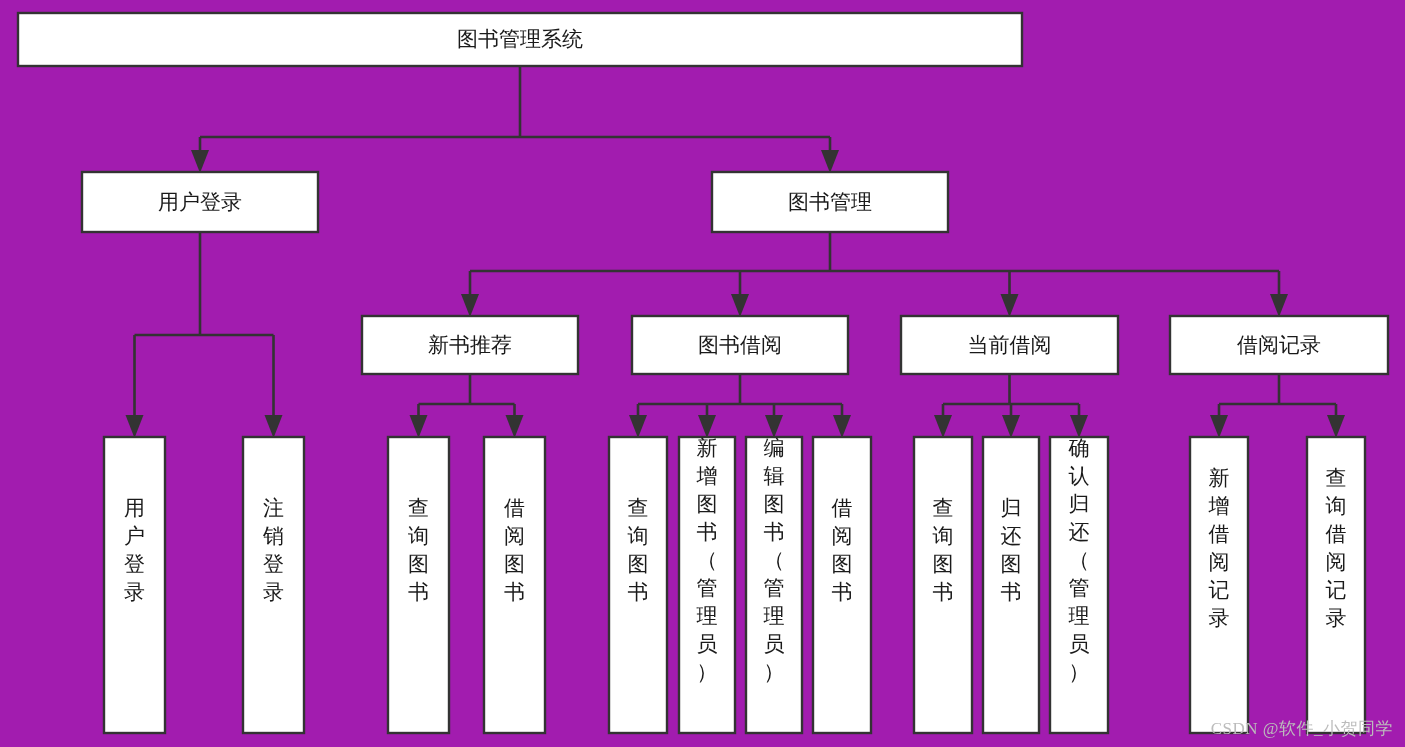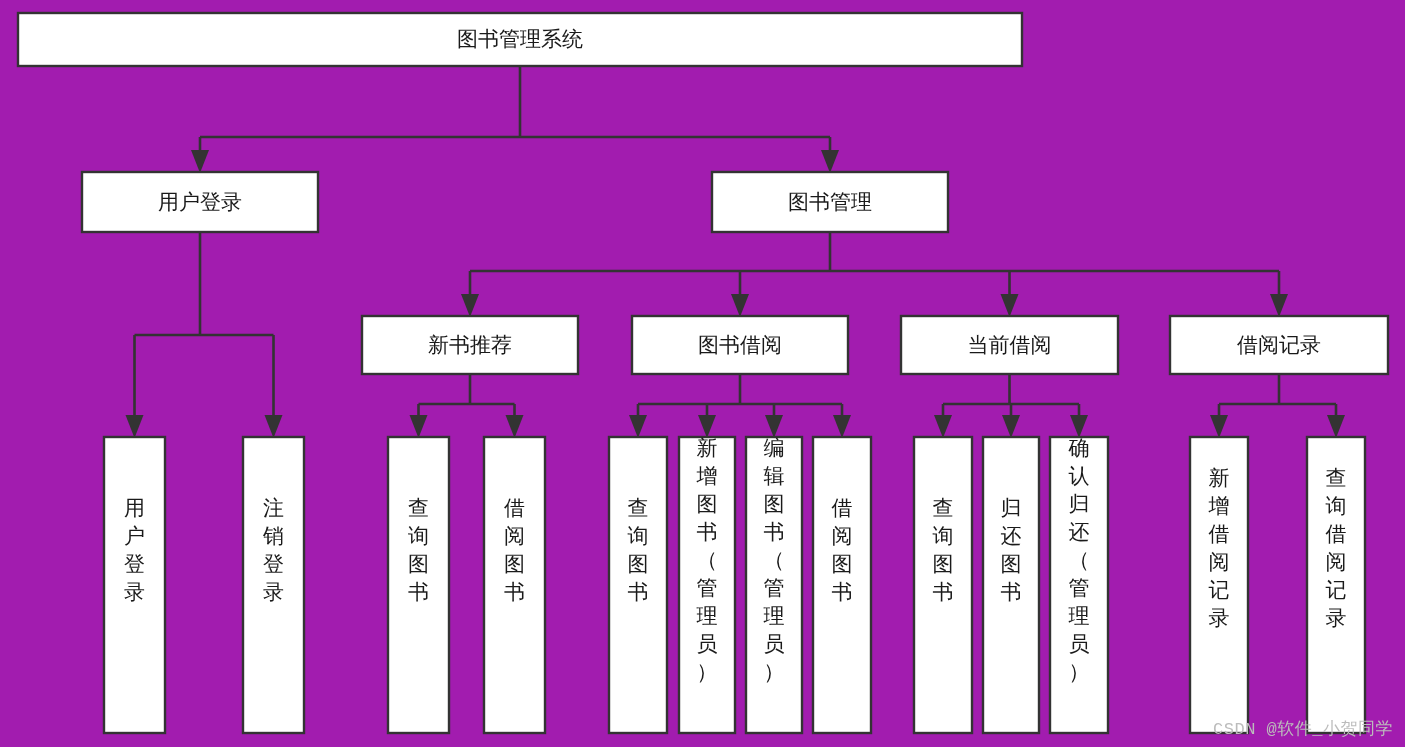--- a/index.html
+++ b/index.html
@@ -50,21 +50,21 @@
   .node-label-vertical {
     fill: #1a1a1a;
     font-family: "Liberation Sans", "DejaVu Sans", sans-serif;
     font-size: 21px;
     text-anchor: middle;
   }
   .watermark {
     position: absolute;
     right: 12px;
     bottom: 7px;
-    font-family: Liberation Mono, monospace;
+    font-family: Liberation Serif, serif;
     font-size: 17px;
     color: #bcbcbc;
     letter-spacing: 0.5px;
     white-space: nowrap;
     user-select: none;
   }
 </style>
 </head>
 <body>
 

